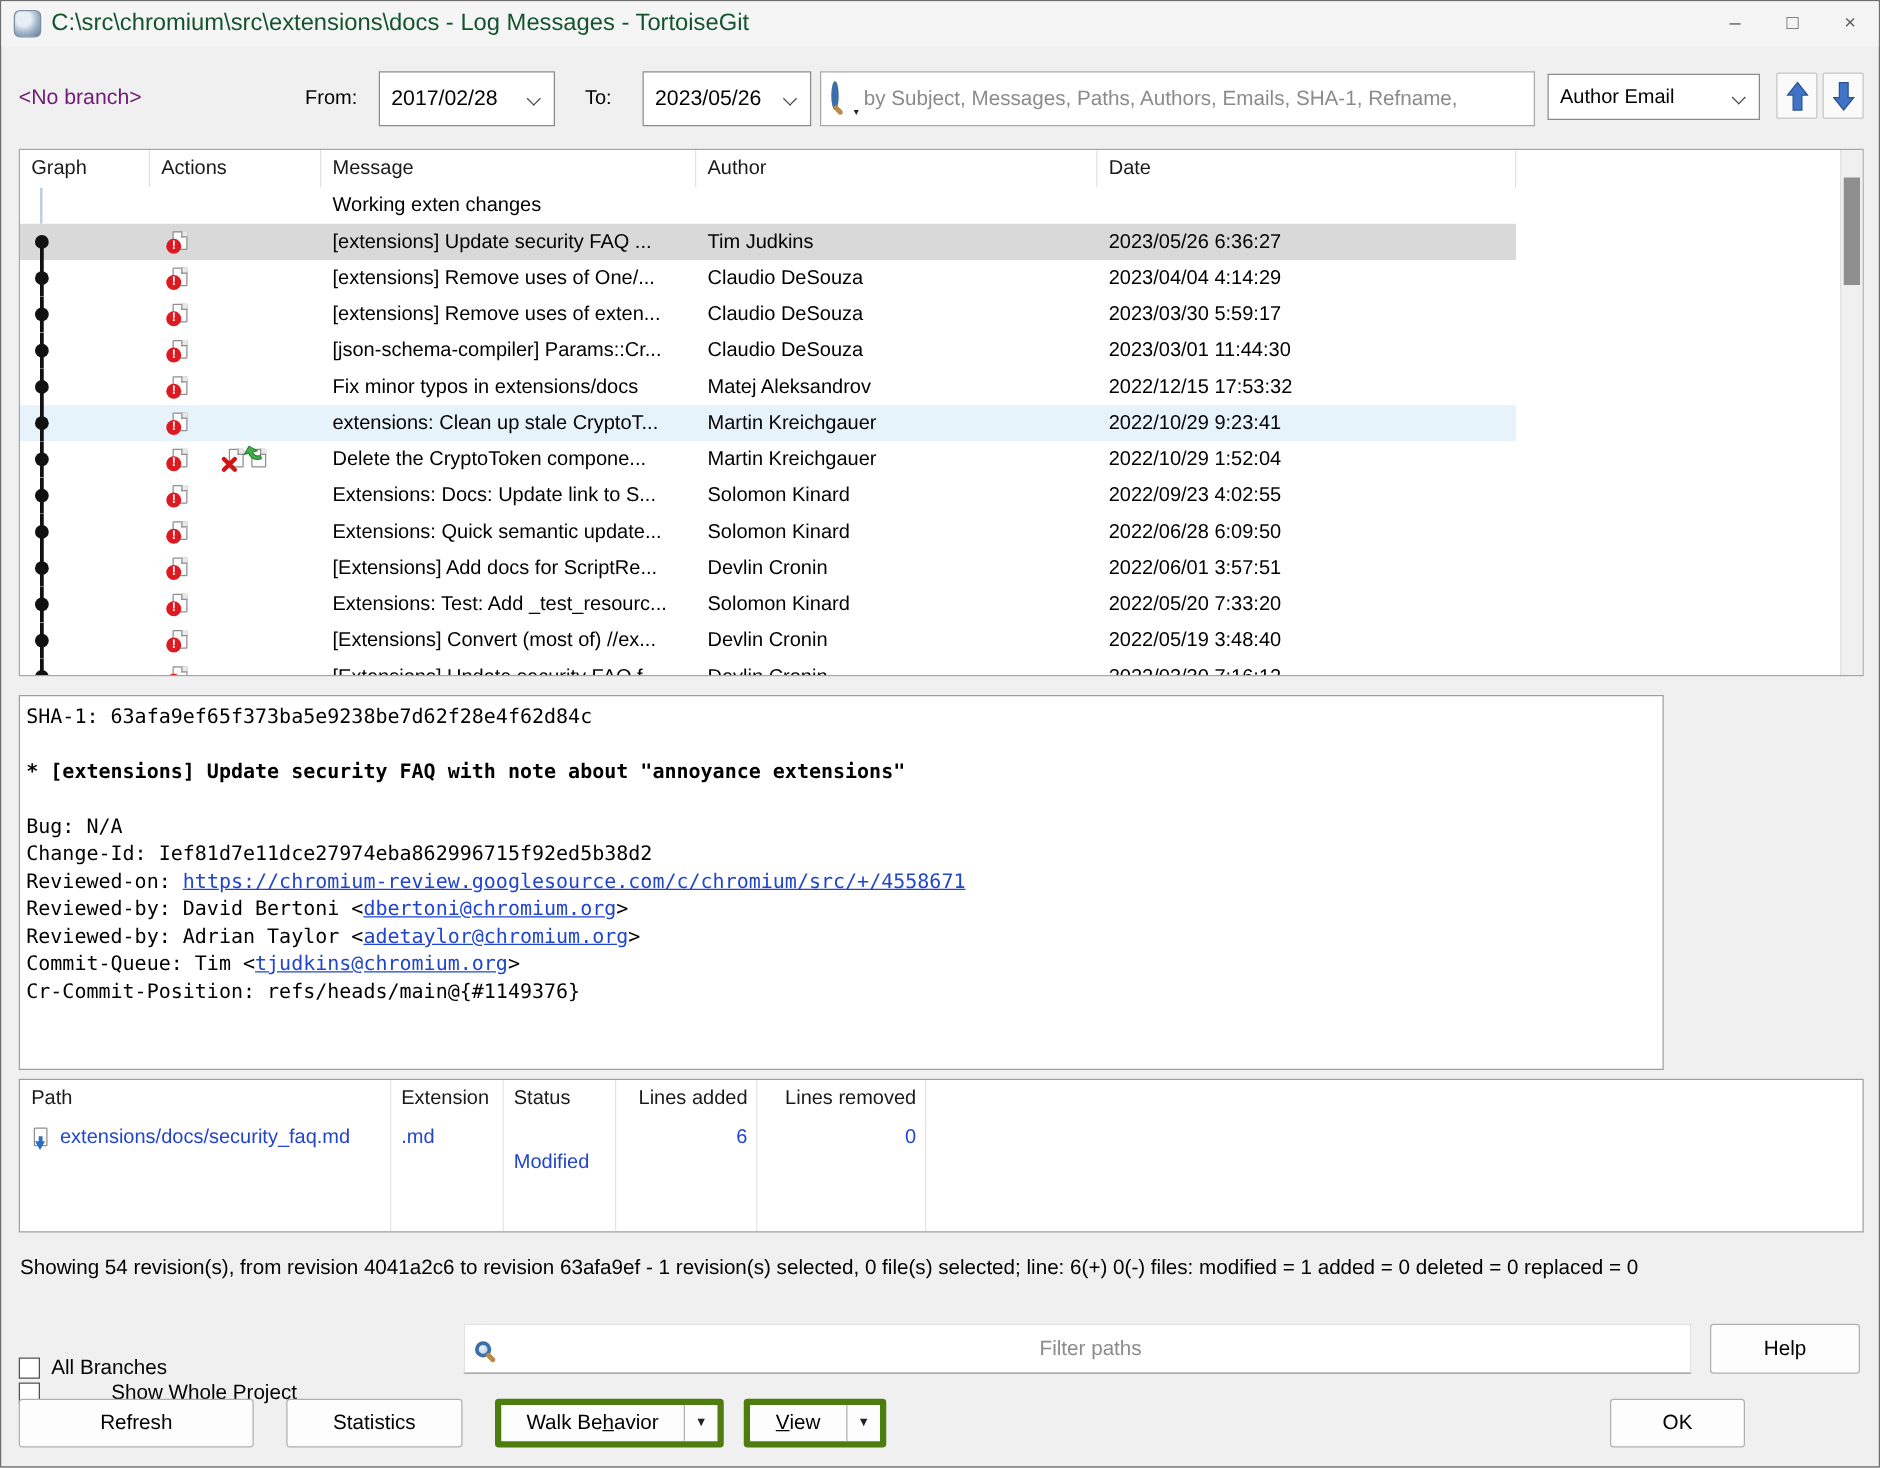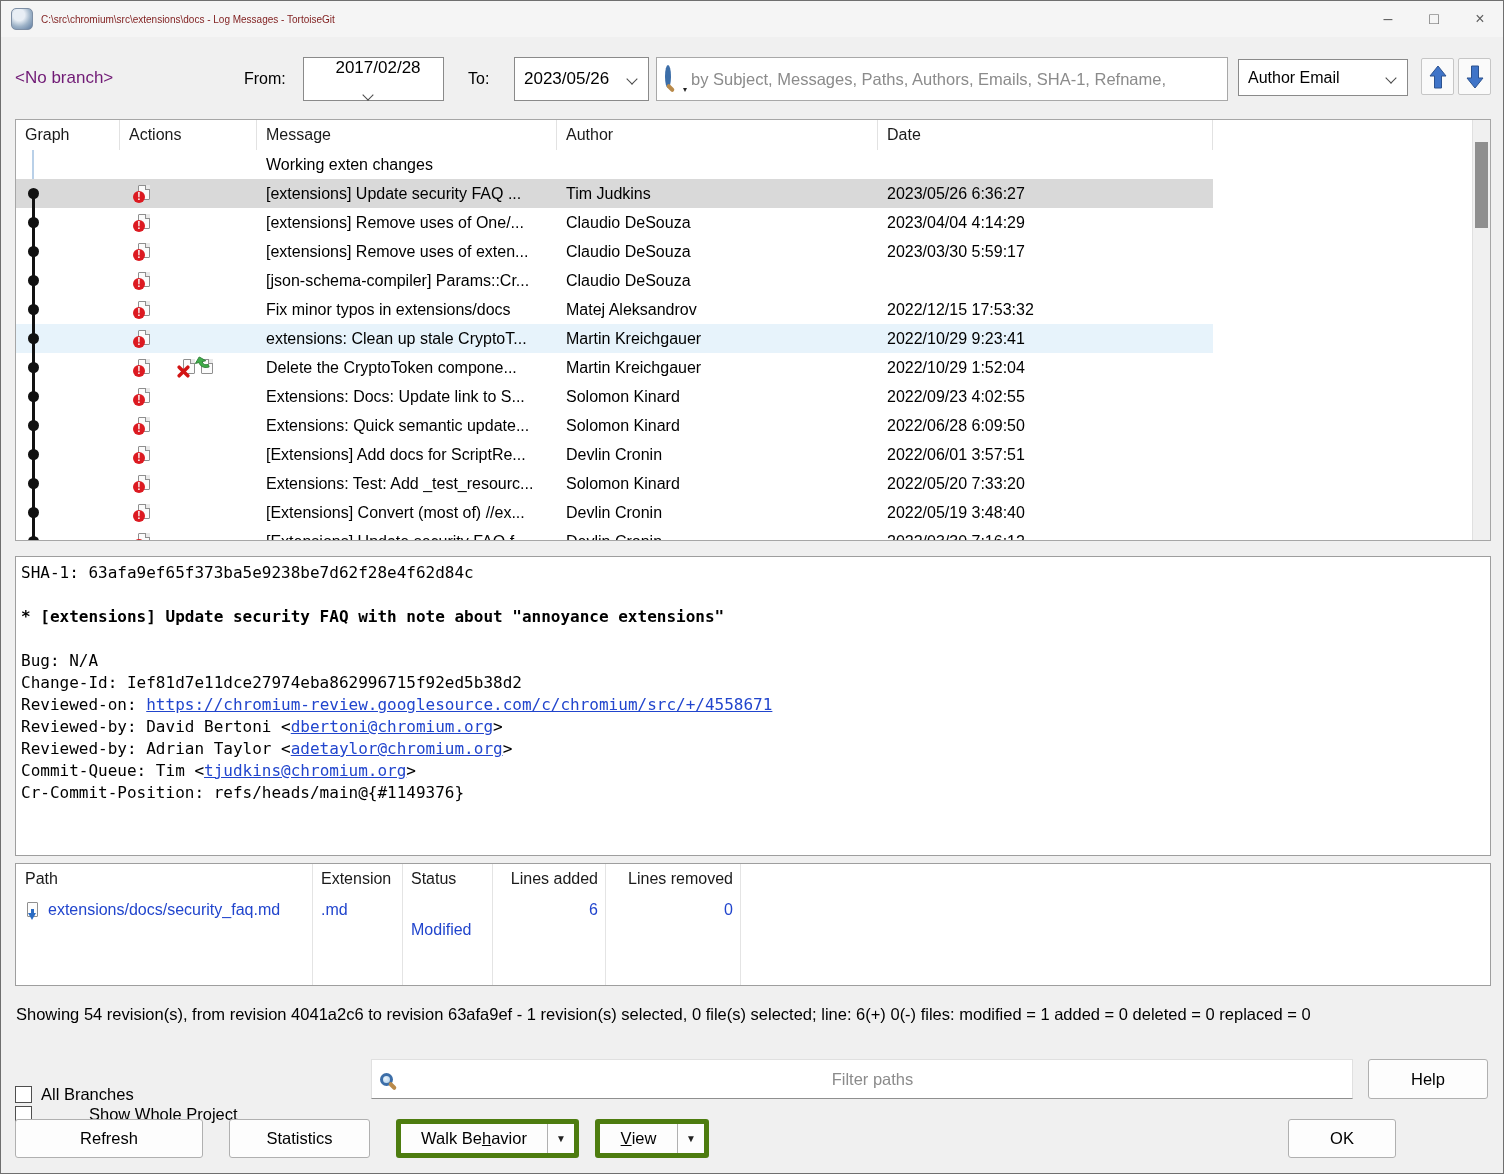--- a/index.html
+++ b/index.html
@@ -6,21 +6,21 @@
   body { background:#444; font-family:"Liberation Sans", sans-serif; }
   #window {
     position:relative; width:1504px; height:1174px; background:#f0f0f0;
     border:1px solid #6f6f6f; overflow:hidden; font-family:"Liberation Sans", sans-serif;
   }
   
   .titlebar { position:absolute; top:0; left:0; right:0; height:36px; background:#f5f5f5; display:flex; align-items:center; }
   .appicon { width:22px; height:22px; margin:0 8px 0 10px; border-radius:5px;
     background:radial-gradient(circle at 35% 30%, #e8eef5 0 30%, #9fb4c9 60%, #5f7ba0 100%);
     border:1px solid #7d8ea4; }
-  .title-text { font-size:10px; color:#7f1d1d; white-space:nowrap; }
+  .title-text { font-size:19px; color:#14532d; white-space:nowrap; }
   .wbtns { position:absolute; right:0; top:0; height:36px; display:flex; }
   .wbtn { width:46px; height:36px; display:flex; align-items:center; justify-content:center;
     color:#5f5f5f; font-size:16px; }
   
   .toolbar { position:absolute; top:36px; left:0; right:0; height:82px; }
   .branch-link { position:absolute; left:14px; top:31px; font-size:17px; color:#701a75; cursor:pointer; }
   .tb-label { position:absolute; font-size:16px; color:#000; }
   .combo { position:absolute; background:#fff; border:1px solid #8a8a8a; display:flex; align-items:center; }
   .combo .val { font-size:17px; color:#000; padding-left:9px; flex:1; }
   .chev { width:10px; height:10px; margin-right:10px; position:relative; }
@@ -68,21 +68,21 @@
     background:#e9e9e9; border-left:1px solid #8f8f8f; border-bottom:1px solid #8f8f8f; }
   .badge-excl { position:absolute; left:0; bottom:0; width:12px; height:12px; background:#dc1a21;
     border-radius:50%; color:#fff; font-size:10px; font-weight:bold; text-align:center; line-height:12px; }
   .xmark { position:absolute; left:-1px; bottom:-1px; }
   .rarrow { position:absolute; left:-2px; top:-2px; transform:rotate(-15deg); }
   .gap2 { margin-left:27px; }
   
   .vscroll { position:absolute; top:0; right:0; bottom:0; width:18px; background:#f0f0f0; border-left:1px solid #e0e0e0; }
   .vthumb { position:absolute; left:2px; width:13px; top:22px; height:86px; background:#8f8f8f; }
   
-  .msgpane { position:absolute; left:14px; top:555px; width:1476px; height:300px; background:#fff;
+  .msgpane { position:absolute; left:14px; top:555px; width:1316px; height:300px; background:#fff;
     border:1px solid #9e9e9e; font-family:"DejaVu Sans Mono", monospace; font-size:16px; color:#000;
     padding:5px 0 0 5px; }
   .mline { height:22px; line-height:22px; white-space:pre; }
   .mline.bold { font-weight:bold; }
   .msgpane a { color:#2145cd; text-decoration:underline; cursor:pointer; }
   
   .filepane { position:absolute; left:14px; top:862px; width:1476px; height:123px; background:#fff;
     border:1px solid #9e9e9e; overflow:hidden; }
   .fsep { position:absolute; top:0; bottom:0; width:1px; background:#e4e4e4; }
   .fhead { position:absolute; top:0; height:30px; font-size:16px; color:#1a1a1a; display:flex; align-items:center; cursor:pointer; }
@@ -129,21 +129,21 @@
         </div>
       <div class="wbtn">
           <span>×</span>
         </div>
     </div>
   </div>
 
   <div class="toolbar">
     <span class="branch-link">&lt;No branch&gt;</span>
     <span class="tb-label" style="left:243px; top:33px;">From:</span>
-    <div class="combo" style="left:302px; top:20px; width:141px; height:44px;flex-direction:column;">
+    <div class="combo" style="left:302px; top:20px; width:141px; height:44px;">
       <span class="val">2017/02/28</span>
       <span class="chev"></span>
     </div>
     <span class="tb-label" style="left:467px; top:33px;">To:</span>
     <div class="combo" style="left:513px; top:20px; width:135px; height:44px;">
       <span class="val">2023/05/26</span>
       <span class="chev"></span>
     </div>
     <div class="searchbox">
       <span class="mag-wrap">
@@ -242,20 +242,21 @@
             <span class="gdot"></span>
           </div>
         <div class="cell c-act">
             <span class="fico">
               <span class="page"></span>
               <span class="badge-excl">!</span>
             </span>
           </div>
         <div class="cell c-msg">[json-schema-compiler] Params::Cr...</div>
         <div class="cell c-auth">Claudio DeSouza</div>
+        <div class="cell c-date">2023/03/01 11:44:30</div>
       </div>
 
       <div class="lrow">
         <div class="cell c-graph">
             <span class="gline"></span>
             <span class="gdot"></span>
           </div>
         <div class="cell c-act">
             <span class="fico">
               <span class="page"></span>

